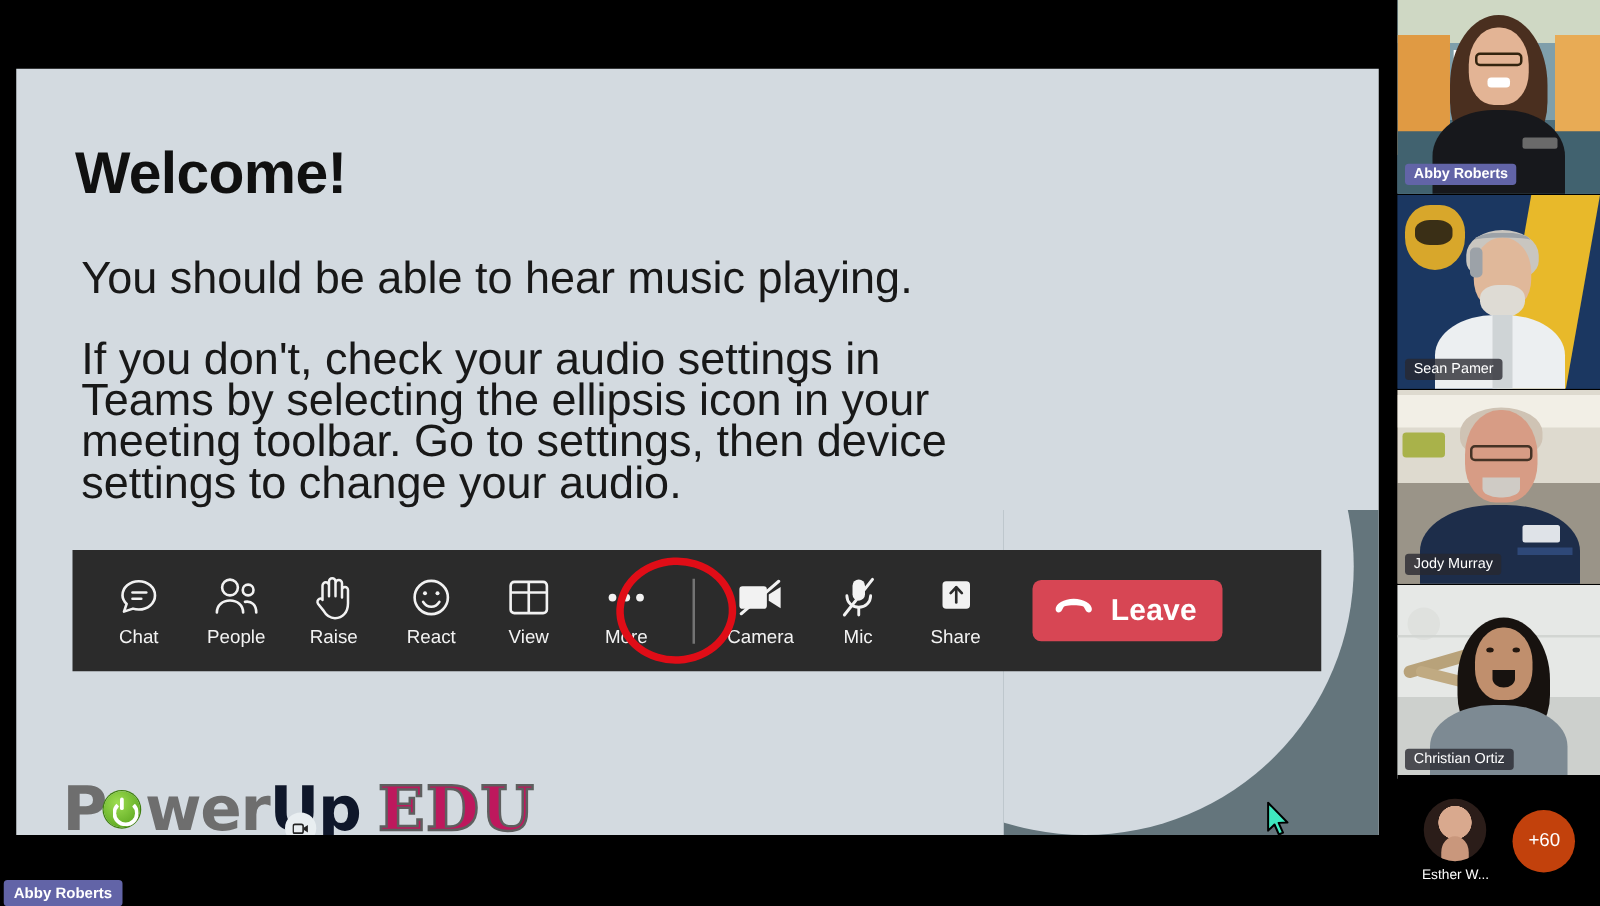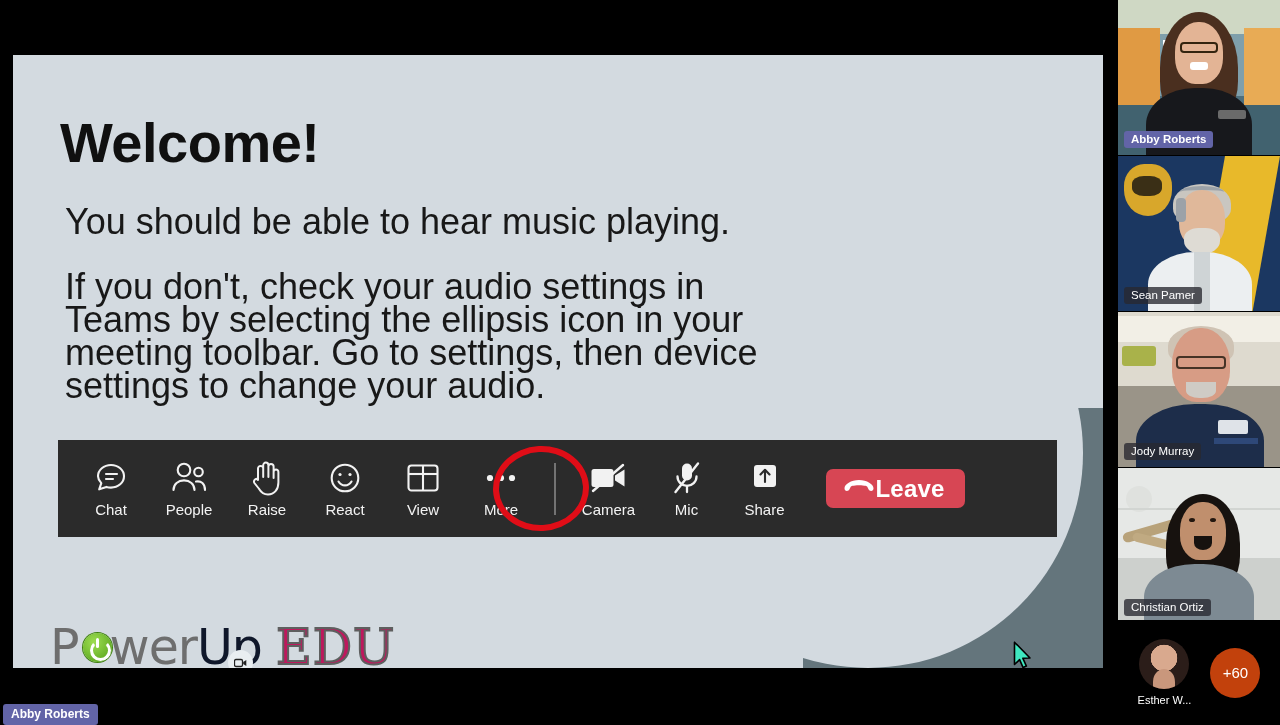--- a/index.html
+++ b/index.html
@@ -32,21 +32,21 @@
     position: absolute;
     left: -150px; top: -170px;
     width: 430px; height: 430px;
     border-radius: 50%;
     background: #d3dae0;
   }
 
   .slide-title {
     position: absolute;
     left: 47px; top: 55px;
-    font-size: 56px;
+    font-size: 47px;
     font-weight: bold;
     color: #101010;
     letter-spacing: -0.5px;
   }
   .slide-body {
     position: absolute;
     left: 52px; top: 150px;
     width: 720px;
     font-size: 36px;
     line-height: 33px;
@@ -56,21 +56,21 @@
   .slide-body p:last-child { margin-bottom: 8px; }
 
   
   .logo {
     position: absolute;
     left: 37px; bottom: -8px;
     height: 58px;
     display: flex;
     align-items: center;
     font-size: 49px;
-    font-weight: normal;
+    font-weight: bold;
     font-family: "DejaVu Sans", sans-serif;
     letter-spacing: -1px;
     user-select: none;
   }
   .logo-power { color: #6e6e6e; position: relative; }
   .logo-up { color: #0f172a; }
   .logo-edu {
     color: #be185d;
     margin-left: 14px;
     -webkit-text-stroke: 2px #5e5f5f;
@@ -150,24 +150,25 @@
   .tb-divider {
     width: 1.5px;
     height: 52px;
     background: #737373;
     margin: 0 14px;
   }
   .tb-leave {
     margin-left: 22px;
     background: #d74654;
     border-radius: 7px;
-    height: 39px;
+    height: 49px;
     padding: 0 20px 0 16px;
     display: flex;
     align-items: center;
+    gap: 13px;
     color: #fff;
     cursor: pointer;
   }
   .tb-leave-label { font-size: 24px; font-weight: bold; letter-spacing: .2px; }
 
   
   .annot-ellipse {
     position: absolute;
     left: 493px; top: 446px;
     width: 96px; height: 85px;

